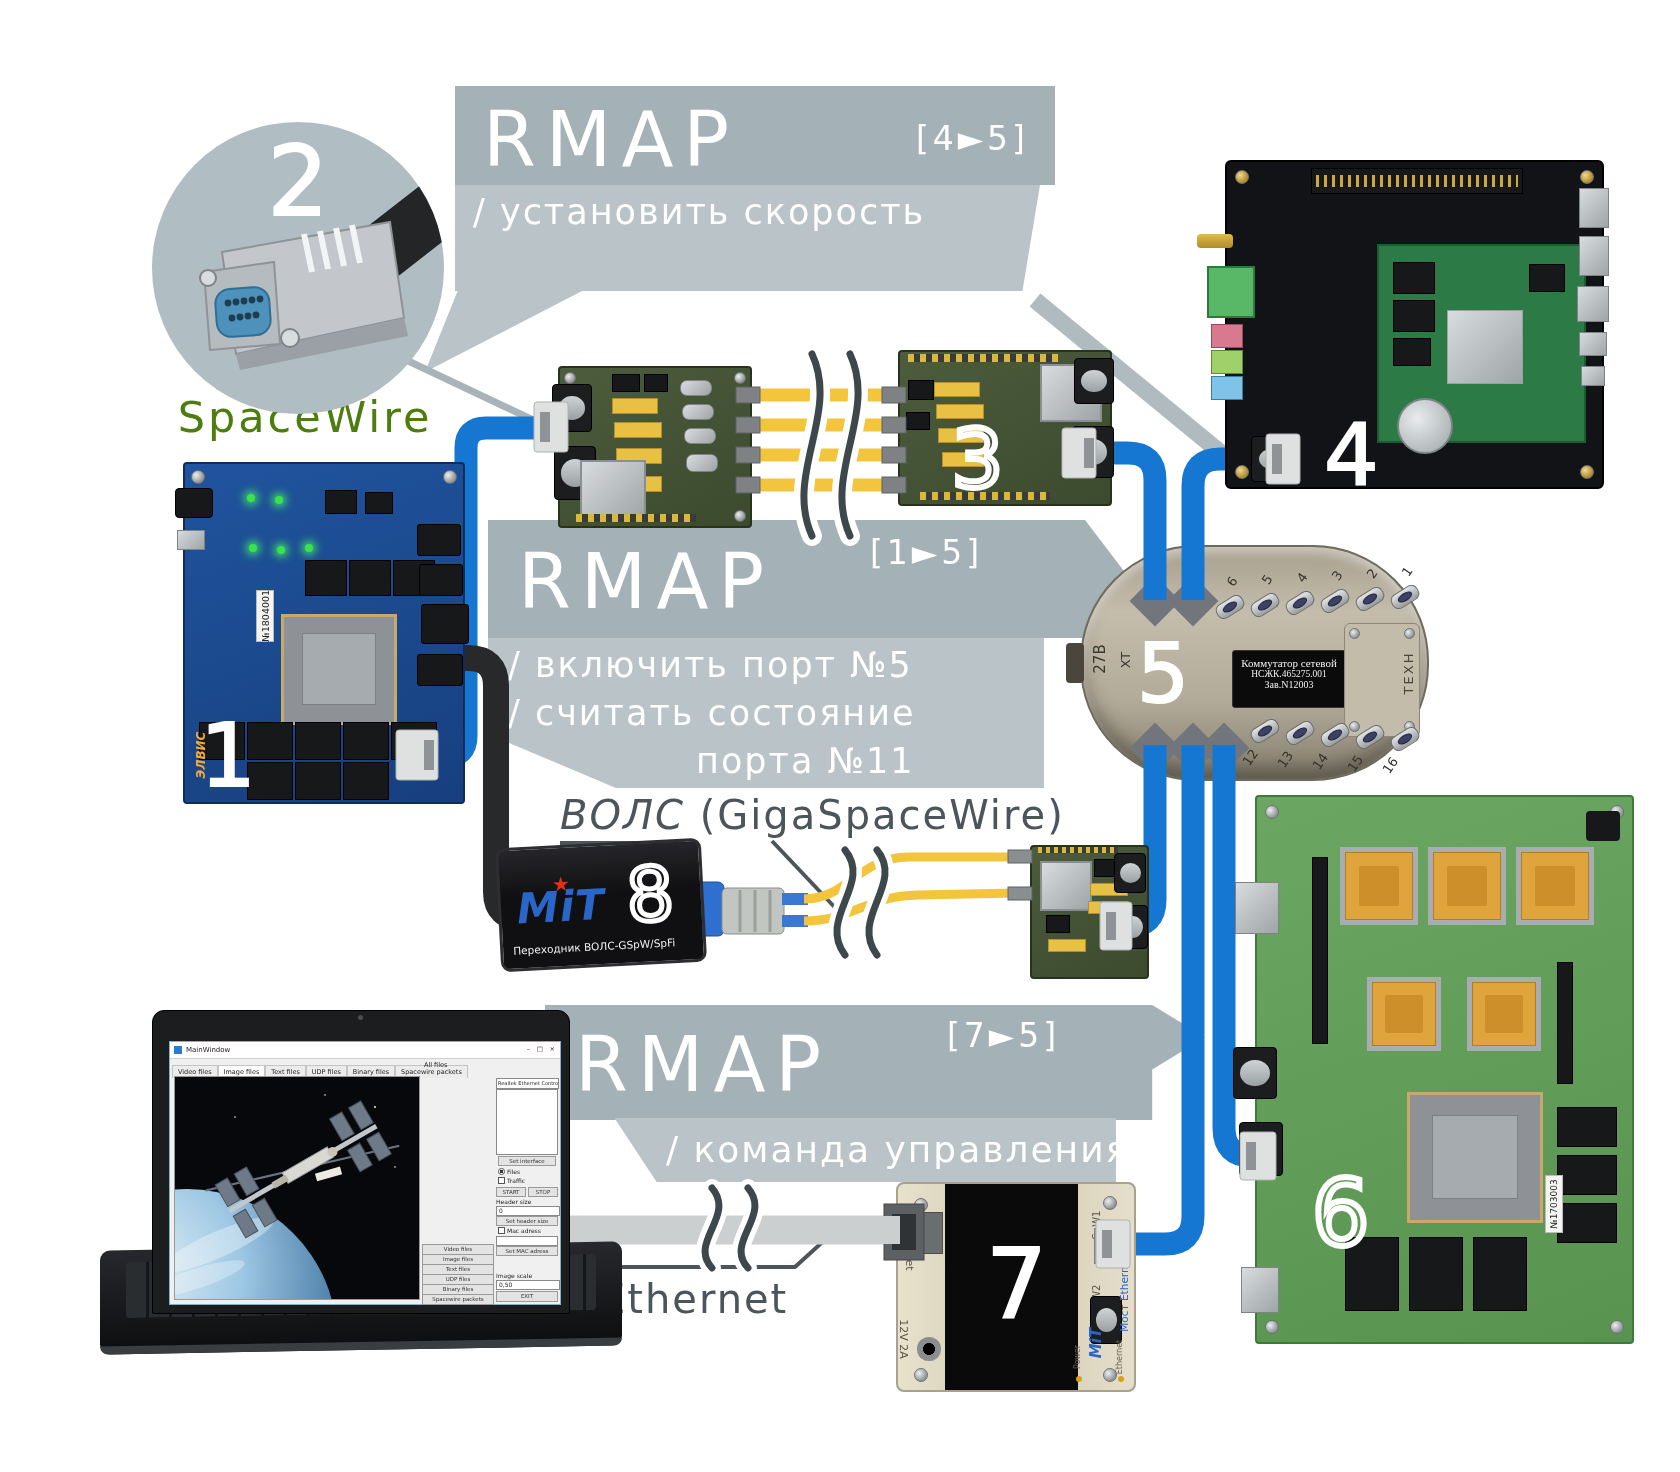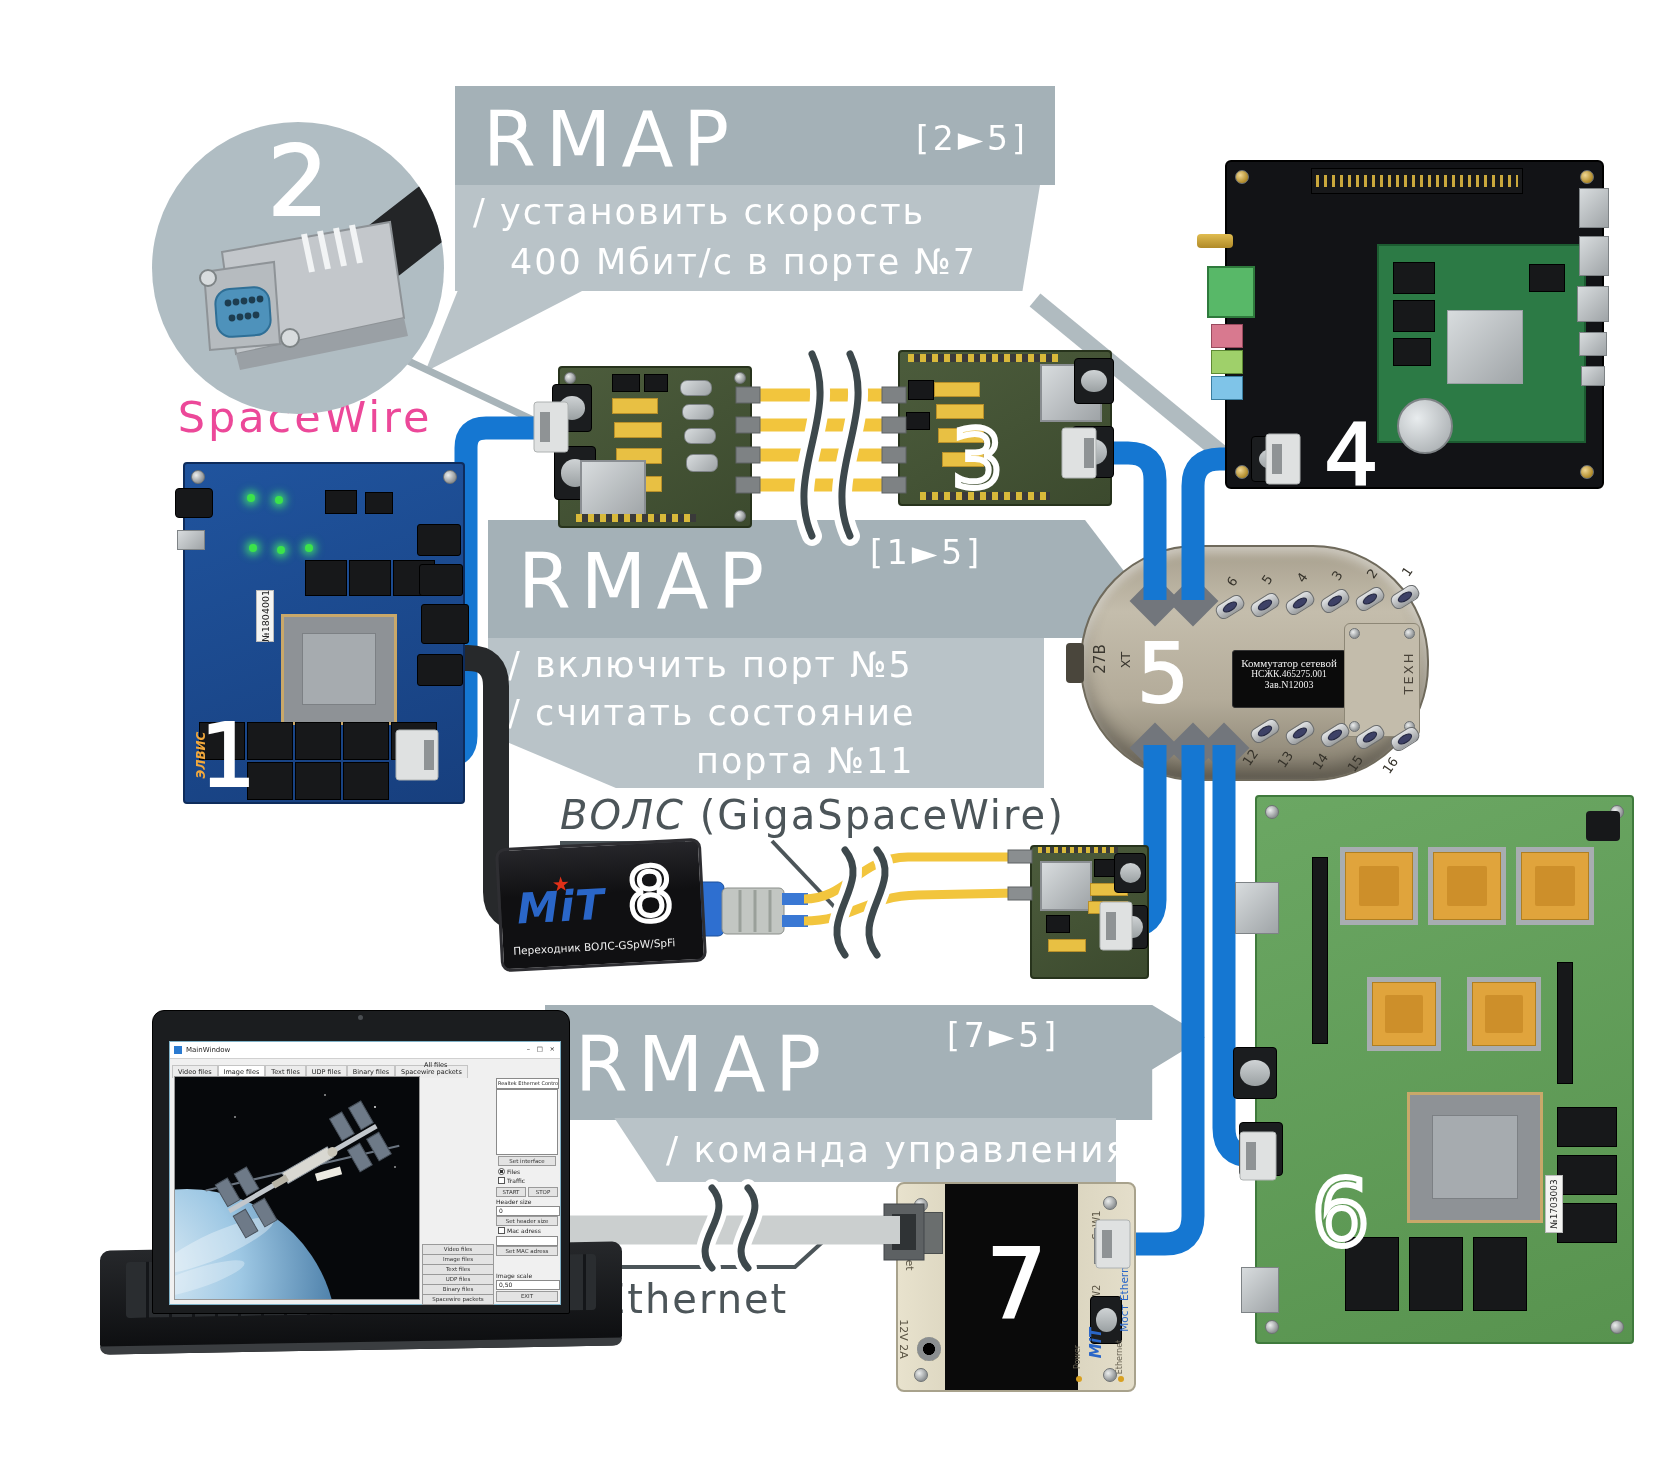--- a/index.html
+++ b/index.html
@@ -8,21 +8,21 @@
   .abs{position:absolute;}
   svg.layer{position:absolute;left:0;top:0;}
 
   
   .banner-title{background:#a4b1b7;color:#fff;}
   .banner-body{background:#b9c3c8;color:#fff;}
   .rmap{font-size:76px;letter-spacing:10px;color:#fff;line-height:1;}
   .tag{font-size:33px;letter-spacing:4px;color:#fff;line-height:1;}
   .bline{font-size:35px;letter-spacing:2px;color:#fff;white-space:nowrap;line-height:1;}
 
-  .glabel{color:#ec4899;font-size:43px;letter-spacing:3px;}
+  .glabel{color:#4d7c0f;font-size:43px;letter-spacing:3px;}
   .dlabel{color:#4c5559;font-size:40px;letter-spacing:2px;white-space:nowrap;}
   .uline{border-bottom:4px solid currentColor;padding-bottom:3px;font-style:italic;}
 
   
   .num{color:#fff;line-height:1;-webkit-text-stroke:2px #fff;}
   .num-o{color:transparent;line-height:1;-webkit-text-stroke:6px #fff;}
 
   
   .blk{position:absolute;background:#17181a;border:1px solid #000;}
   .ylab{position:absolute;background:#e8c043;border:1px solid #b8902a;}
@@ -57,25 +57,24 @@
         border-bottom:none;background:#ececec;white-space:nowrap;}
   .tab7.active{background:#fff;}
 </style>
 </head>
 <body>
 
 <div id="canvas">
 
   <div class="abs banner-title" style="left:455px;top:86px;width:600px;height:99px;z-index:1;">
     <span class="abs rmap" style="left:28px;top:16px;">RMAP</span>
-    <span class="abs tag" style="right:26px;top:36px;">[2►5]</span>
+    <span class="abs tag" style="right:26px;top:36px;">[4►5]</span>
   </div>
   <div class="abs banner-body" style="left:455px;top:185px;width:585px;height:106px;z-index:1;clip-path:polygon(0 0,100% 0,97% 100%,0 100%);">
     <span class="abs bline" style="left:18px;top:10px;">/ установить скорость</span>
-    <span class="abs bline" style="left:55px;top:60px;">400 Мбит/с в порте №7</span>
   </div>
 
   <div class="abs banner-title" style="left:488px;top:520px;width:642px;height:118px;z-index:1;clip-path:polygon(0 0,93% 0,100% 50%,93% 100%,0 100%);">
     <span class="abs rmap" style="left:30px;top:24px;">RMAP</span>
     <span class="abs tag" style="left:382px;top:16px;">[1►5]</span>
   </div>
   <div class="abs banner-body" style="left:488px;top:638px;width:556px;height:150px;z-index:1;clip-path:polygon(0 0,100% 0,100% 100%,23% 100%,0 64%);">
     <span class="abs bline" style="left:20px;top:10px;">/ включить порт №5</span>
     <span class="abs bline" style="left:20px;top:58px;">/ считать состояние</span>
     <span class="abs bline" style="left:208px;top:106px;">порта №11</span>

